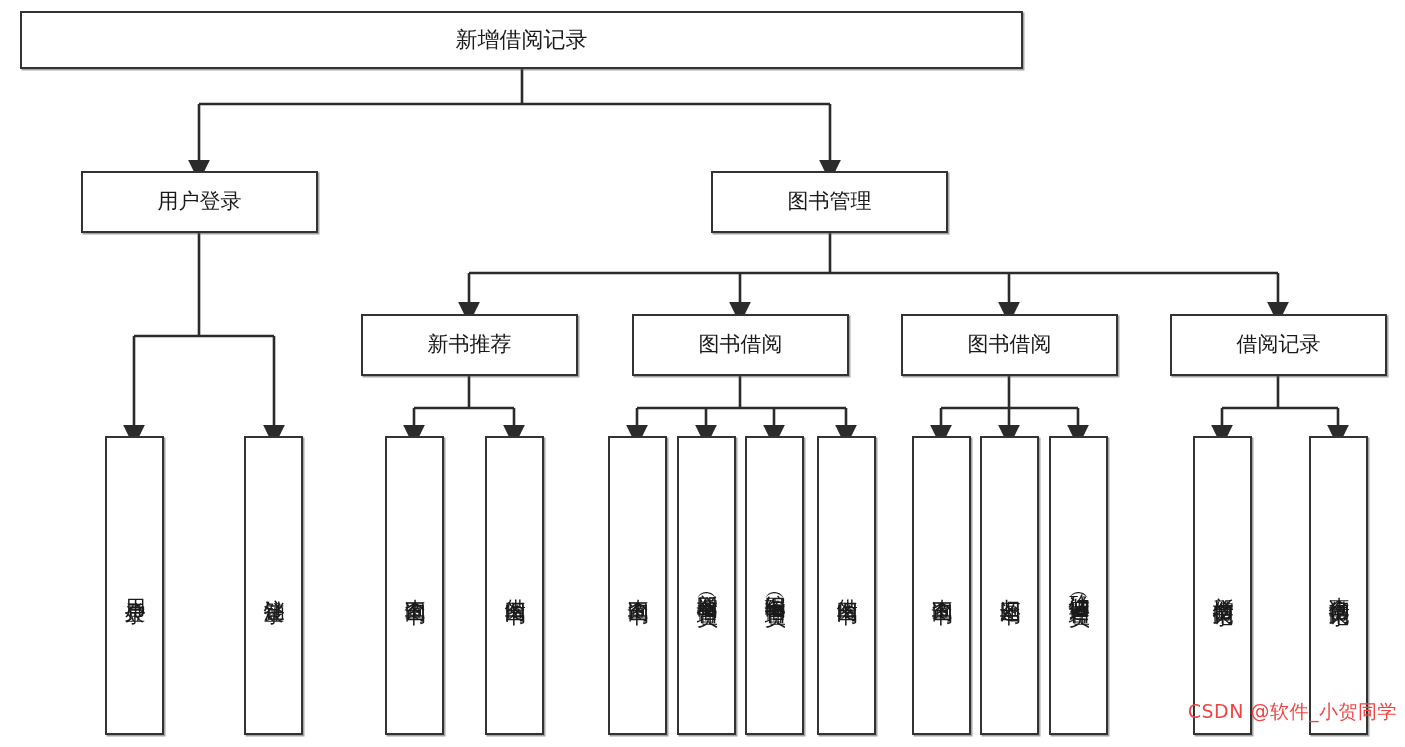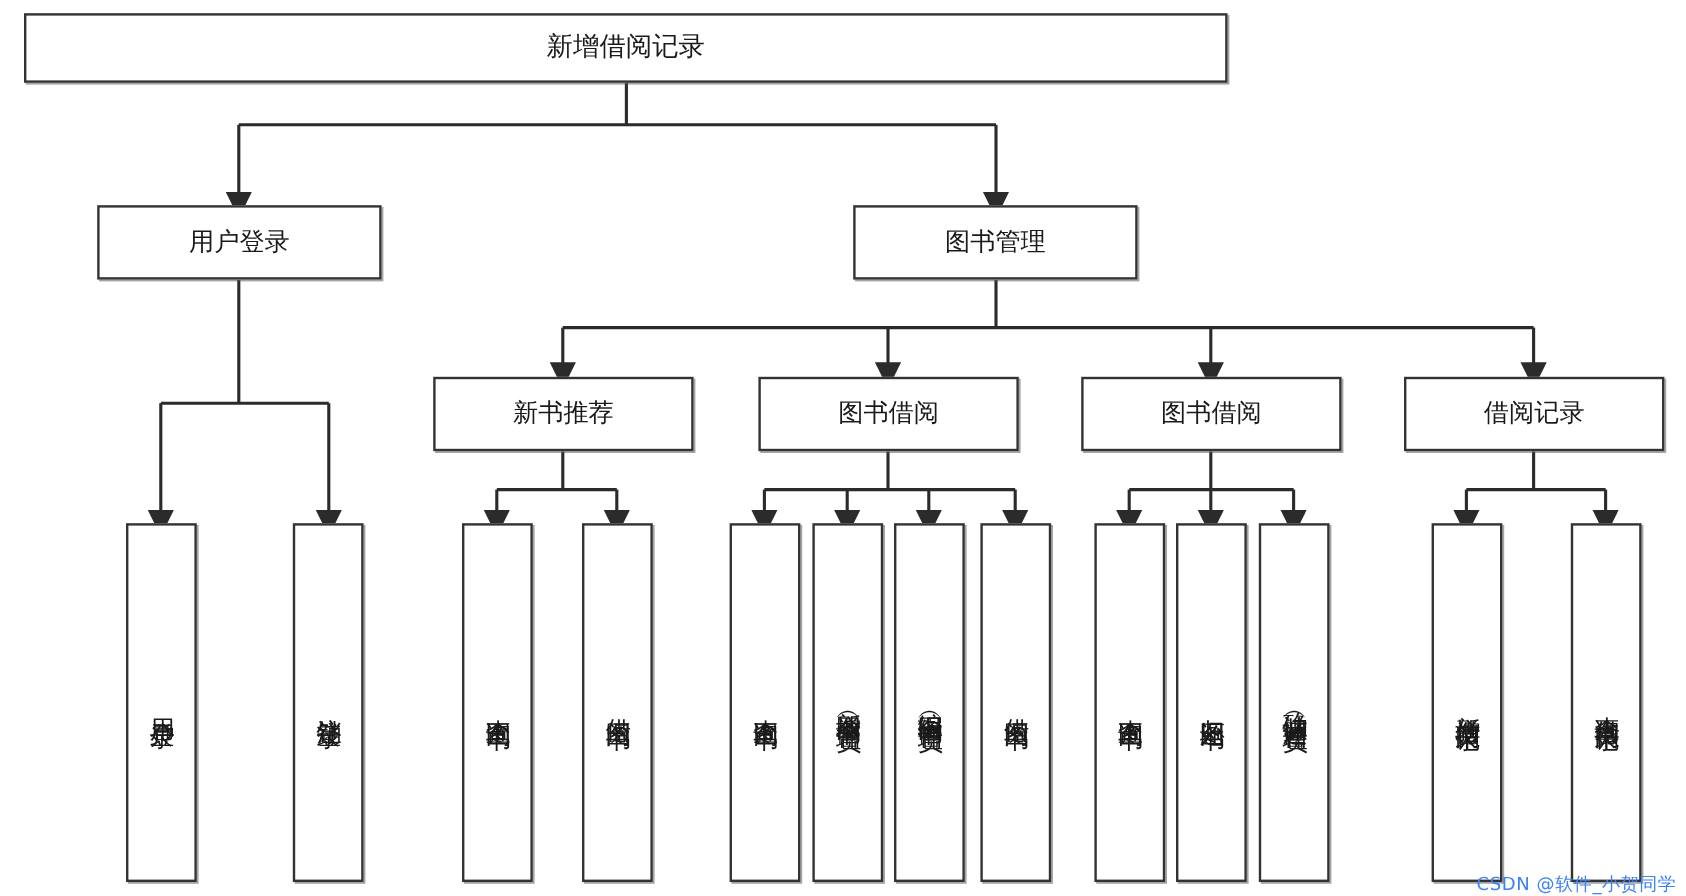--- a/index.html
+++ b/index.html
@@ -60,23 +60,23 @@
   .node-v .lbl {
     writing-mode: vertical-rl;
     text-orientation: upright;
     white-space: nowrap;
     text-align: center;
     letter-spacing: 2px;
   }
   .watermark {
     position: absolute;
     right: 8px;
-    bottom: 0;
-    font-size: 15px;
-    color: #3b82f6;
+    bottom: 22px;
+    font-size: 19px;
+    color: #ef4444;
     white-space: nowrap;
     letter-spacing: 0.5px;
     font-family: "DejaVu Sans", "Liberation Sans", sans-serif;
   }
 </style>
 </head>
 <body>
 
 <div id="canvas">
 

